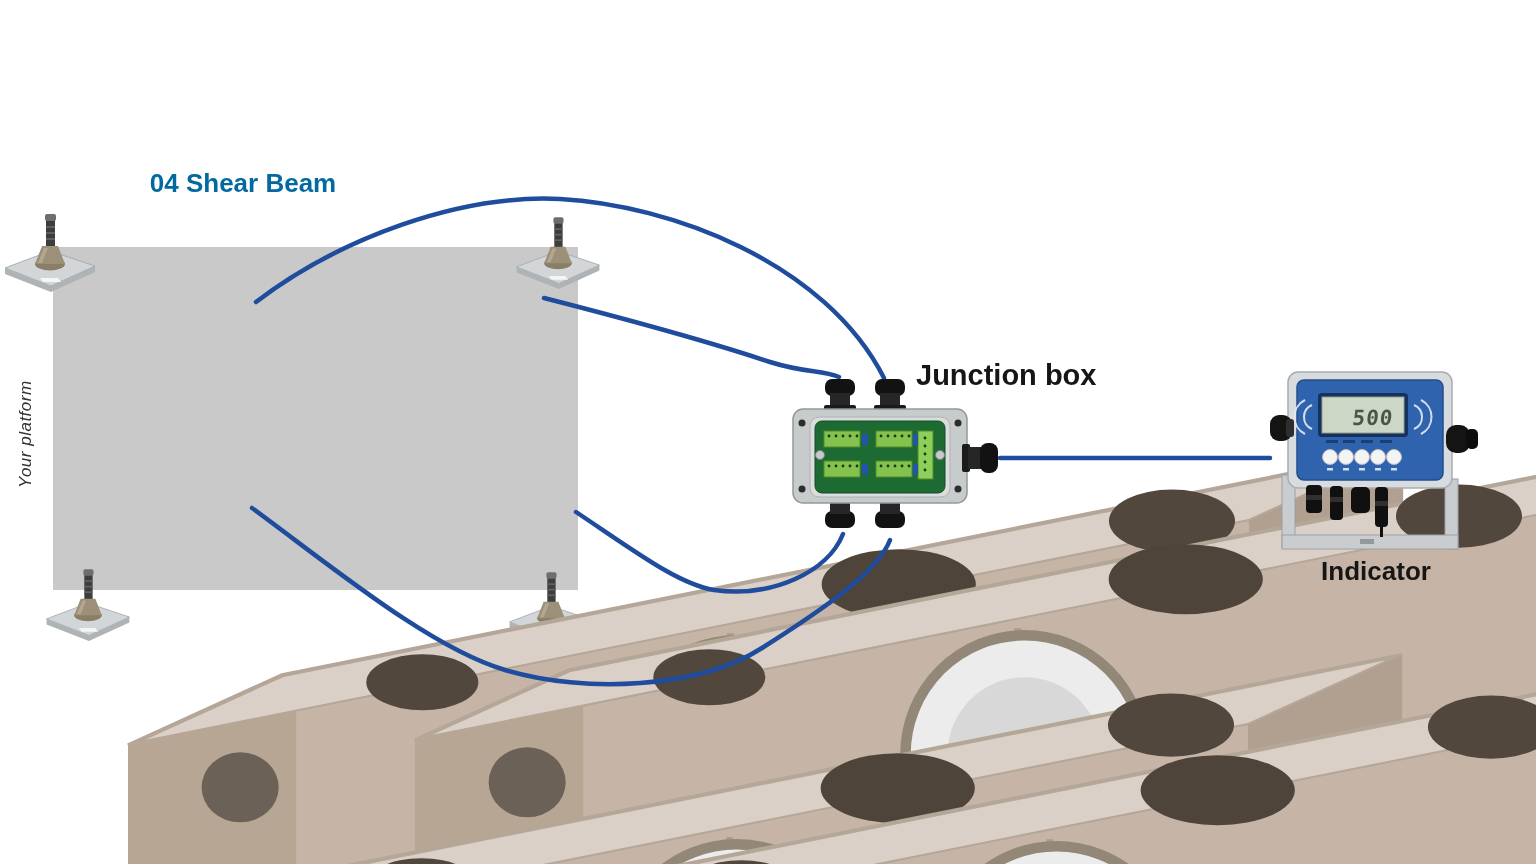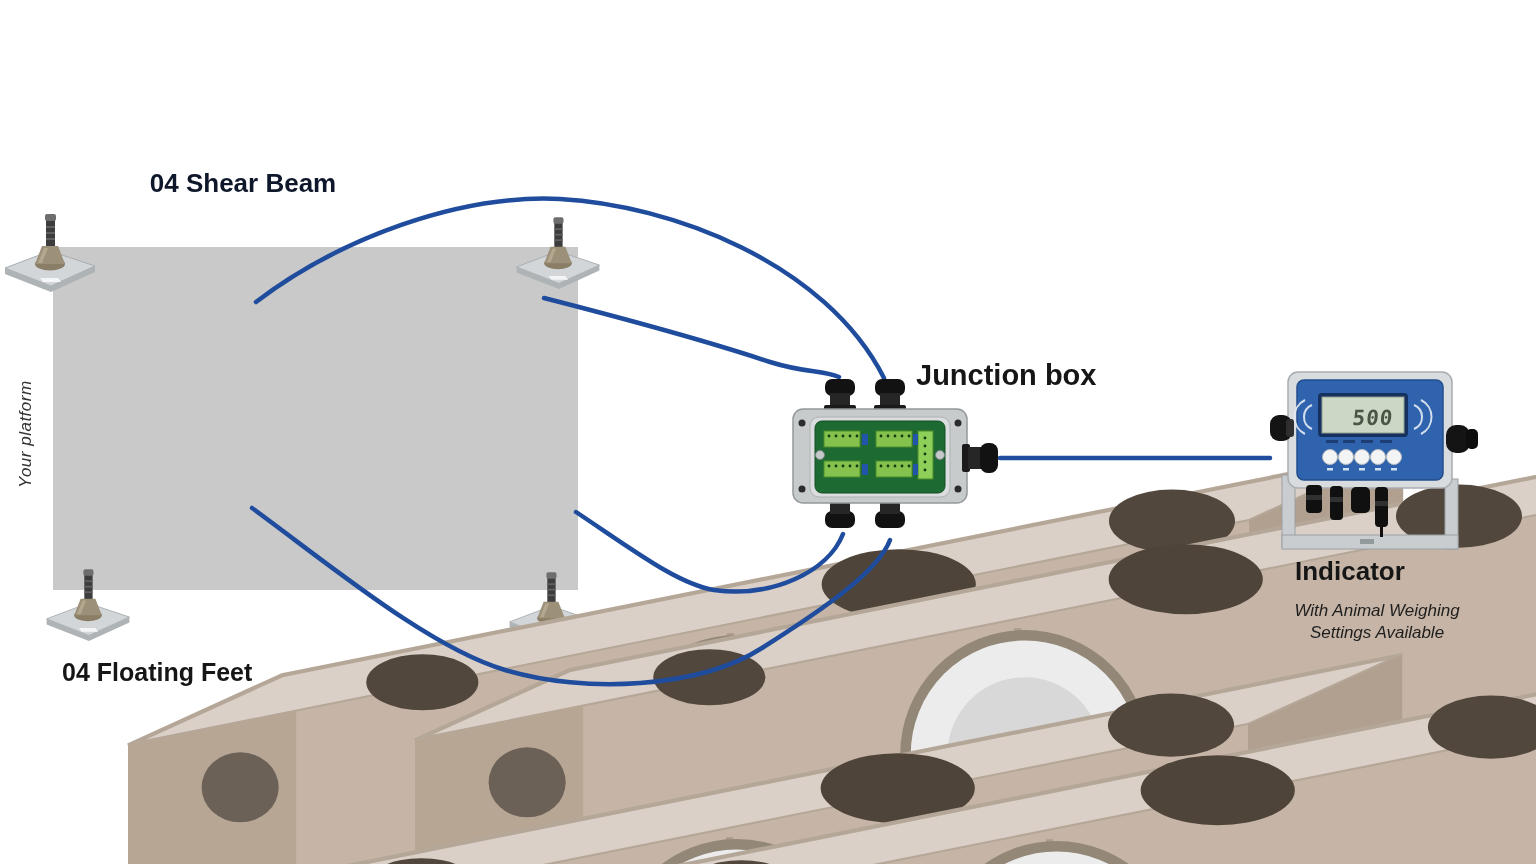--- a/index.html
+++ b/index.html
@@ -8,29 +8,29 @@
     overflow:hidden; font-family:"Liberation Sans", sans-serif; color:#141414;
   }
   .platform {
     position:absolute; left:53px; top:247px; width:525px; height:343px;
     background:#c9c9c9;
   }
   .overlay { position:absolute; left:0; top:0; width:1536px; height:864px; }
   .label { position:absolute; }
   .lbl-title {
     left:95px; top:166px; width:296px; text-align:center;
-    font-size:26px; font-weight:700; line-height:1.32; color:#0f172a;
+    font-size:26px; font-weight:700; line-height:1.32; color:#0369a1;
   }
   .lbl-platform {
     left:16px; top:352px; height:136px;
     writing-mode:vertical-rl; transform:rotate(180deg);
     font-style:italic; font-size:17px; color:#333333; letter-spacing:0.5px;
   }
   .lbl-junction { left:916px; top:359px; font-size:29px; font-weight:700; color:#161616; }
-  .lbl-indicator { left:1295px; top:556px; width:162px; text-align:left; font-size:26px; font-weight:700; color:#161616; }
+  .lbl-indicator { left:1295px; top:556px; width:162px; text-align:center; font-size:26px; font-weight:700; color:#161616; }
   .lbl-ind-sub {
     left:1270px; top:600px; width:214px; text-align:center;
     font-style:italic; font-size:17px; line-height:1.32; color:#1d1d1d;
   }
   .lbl-feet { left:62px; top:658px; font-size:25px; font-weight:700; color:#161616; }
   .cable { fill:none; stroke:#1f4c9c; stroke-width:4.5; stroke-linecap:round; }
   .lcd-text {
     font-family:"DejaVu Sans Mono", monospace; font-size:21px; font-weight:700;
     fill:#4a5547; letter-spacing:1px;
   }
@@ -226,20 +226,15 @@
   </svg>
 
   <div class="label lbl-title">
     <span style="display:block">04 Shear Beam</span>
   </div>
 
   <div class="label lbl-junction">Junction box</div>
 
   <div class="label lbl-indicator">Indicator</div>
 
-  <div class="label lbl-ind-sub">
-    <span style="display:block">With Animal Weighing</span>
-    <span style="display:block">Settings Available</span>
-  </div>
-
-  <div class="label lbl-feet">04 Floating Feet</div>
+
 
 </div>
 
 </body></html>

